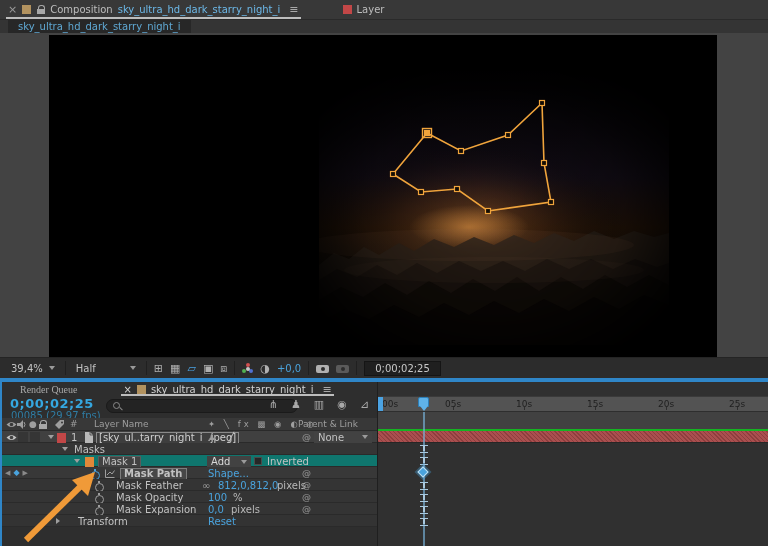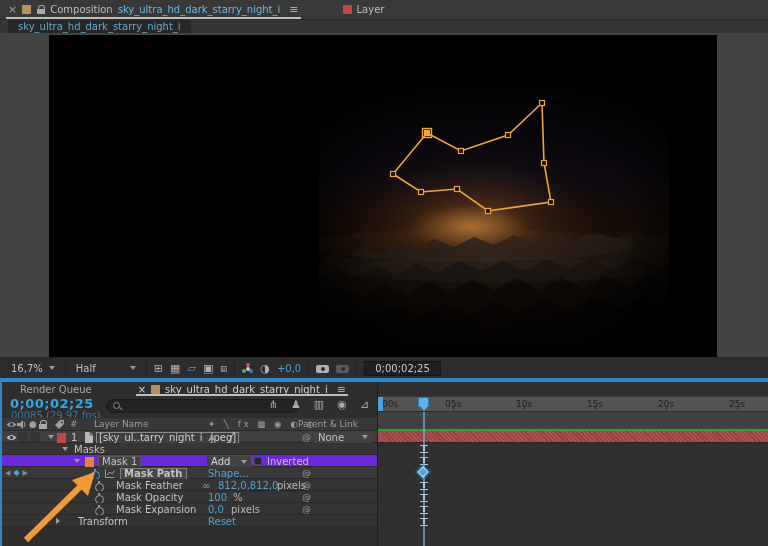--- a/index.html
+++ b/index.html
@@ -79,21 +79,21 @@
   .mag::after { content:""; position:absolute; left:5.5px; top:6px; width:3.5px; height:1.3px; background:#8a8a8a; transform:rotate(45deg); }
   .tlc-icons { position:absolute; right:8px; top:2px; display:flex; gap:13px; color:#a8a8a8; font-size:11px; }
 
   
   .left-pane { position:absolute; left:0; top:36px; width:375px; height:128px; background:#2e2e2e; }
   .hdr-row { position:absolute; left:0; top:0; width:375px; height:13px; background:#383838;
     border-bottom:1px solid #262626; color:#9e9e9e; font-size:9px; }
   .row { position:absolute; left:0; width:375px; height:12px; display:flex; align-items:center; }
   .r-layer   { top:13px; height:12px; background:#404040; }
   .r-masks   { top:25px; background:#353535;padding-left:16px; }
-  .r-mask1   { top:37px; background:#6d28d9; }
+  .r-mask1   { top:37px; background:#0f766e; }
   .r-path    { top:49px; background:#383838; }
   .r-feather { top:61px; background:#343434; }
   .r-opacity { top:73px; background:#343434; }
   .r-expand  { top:85px; background:#343434; }
   .r-transform { top:97px; background:#333333; }
   .row, .hdr-row { border-bottom:1px solid #2a2a2a; }
 
   .cell-abs { position:absolute; top:0; height:12px; display:flex; align-items:center; }
   .chev { width:0; height:0; display:inline-block; }
   .chev.down { border-left:3.5px solid transparent; border-right:3.5px solid transparent; border-top:4px solid #9e9e9e; }
@@ -218,21 +218,21 @@
           <rect x="499.5" y="164.5" width="5" height="5" fill="#120c04" stroke="#f0a43c" stroke-width="1.2"></rect>
           <rect x="436.5" y="173.5" width="5" height="5" fill="#120c04" stroke="#f0a43c" stroke-width="1.2"></rect>
           <rect x="405.5" y="151.5" width="5" height="5" fill="#120c04" stroke="#f0a43c" stroke-width="1.2"></rect>
           <rect x="369.5" y="154.5" width="5" height="5" fill="#120c04" stroke="#f0a43c" stroke-width="1.2"></rect>
           <rect x="341.5" y="136.5" width="5" height="5" fill="#120c04" stroke="#f0a43c" stroke-width="1.2"></rect>
         </svg>
     </div>
 
     <div class="vtoolbar">
       <div class="vt-drop">
-        <span>16,7%</span>
+        <span>39,4%</span>
         <span class="tri-down"></span>
       </div>
       <div class="vt-sep"></div>
       <div class="vt-drop" style="width:66px; justify-content:space-between;">
         <span>Half</span>
         <span class="tri-down"></span>
       </div>
       <div class="vt-sep"></div>
       <span class="vt-icon">⊞</span>
       <span class="vt-icon">▦</span>
@@ -254,21 +254,21 @@
       <div class="vt-sep"></div>
       <span class="vt-time">0;00;02;25</span>
     </div>
   </div>
 
   <div class="blue-strip"></div>
 
   <div class="timeline">
 
     <div class="tl-tabs">
-      <div class="tl-tab" style="margin-left:8px;">
+      <div class="tl-tab" style="margin-left:8px;font-family:Liberation Serif, serif;">
         <span>Render Queue</span>
       </div>
       <div class="tl-tab active" style="margin-left:26px;">
         <span class="close">×</span>
         <span class="swatch tan"></span>
         <span>sky_ultra_hd_dark_starry_night_i</span>
         <span class="menu-glyph">≡</span>
       </div>
     </div>
 

